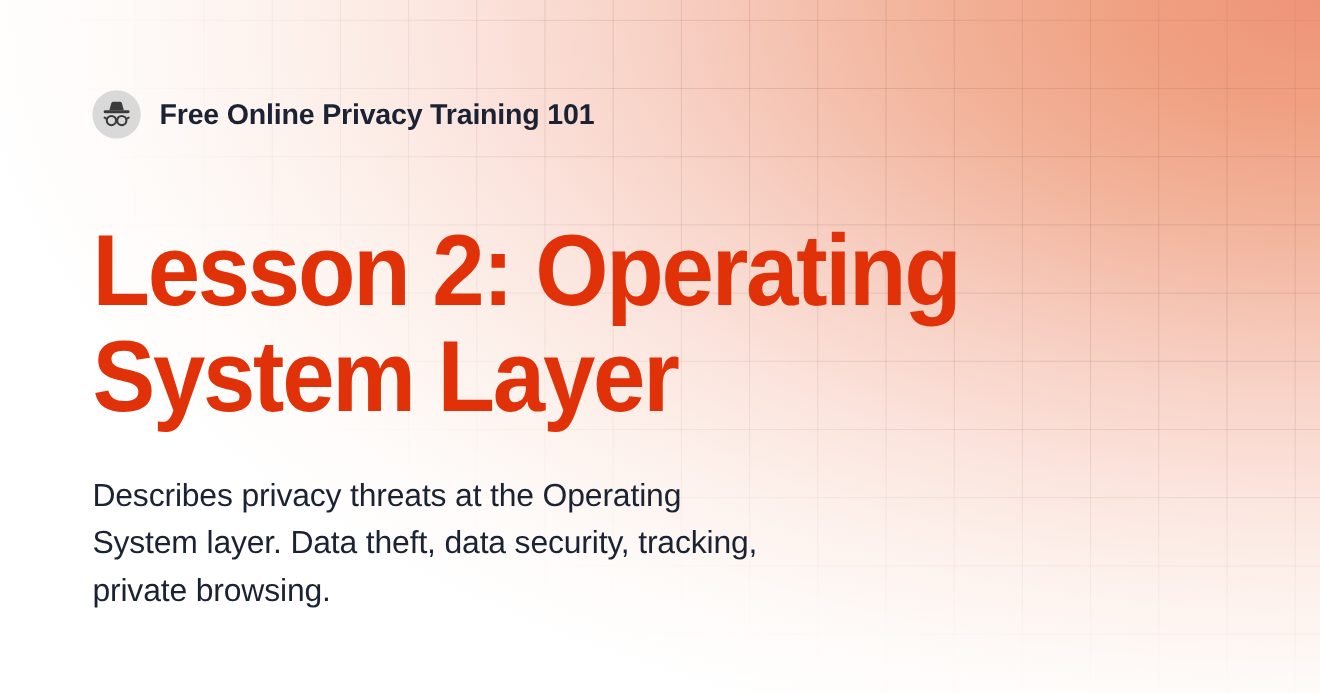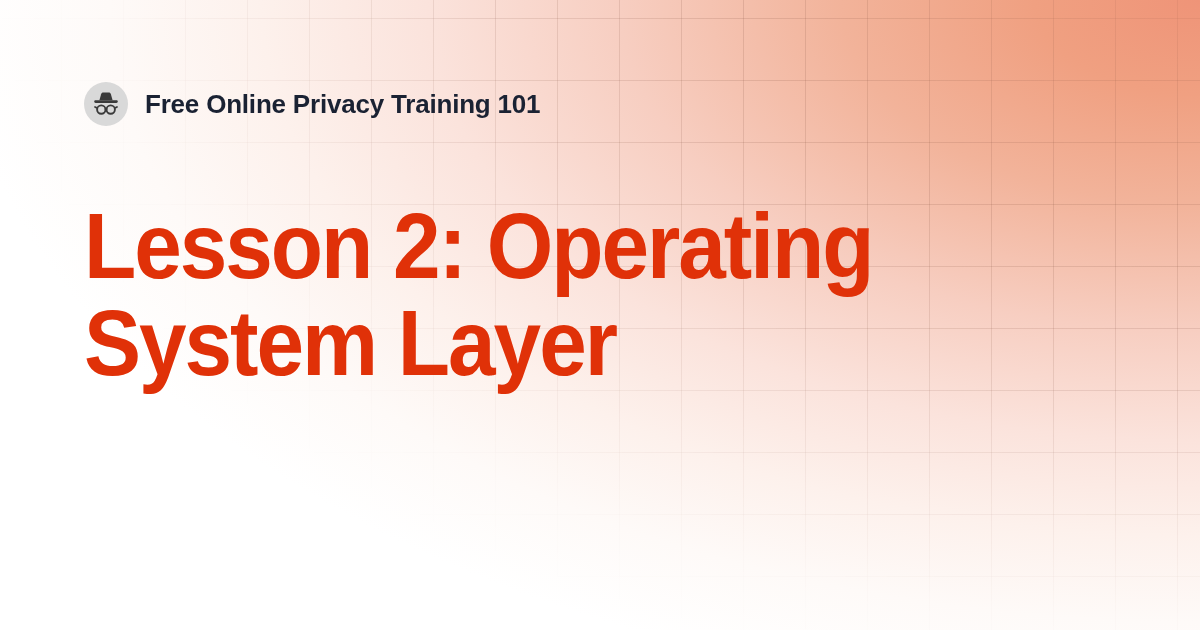--- a/index.html
+++ b/index.html
@@ -169,15 +169,18 @@
           <path d="M6.1 19.1 L4.0 17.9" stroke="#3a3a3a" stroke-width="1.7" stroke-linecap="round"></path>
           <path d="M23.9 19.1 L26.0 17.9" stroke="#3a3a3a" stroke-width="1.7" stroke-linecap="round"></path>
         </svg>
       </span>
       <span class="brand-title">Free Online Privacy Training 101</span>
     </div>
 
     <h1 class="headline">Lesson 2: Operating
 System Layer</h1>
 
+    <p class="subtext">Describes privacy threats at the Operating
+System layer. Data theft, data security, tracking,
+private browsing.</p>
 
   </div>
 </div>
 
 </body></html>

